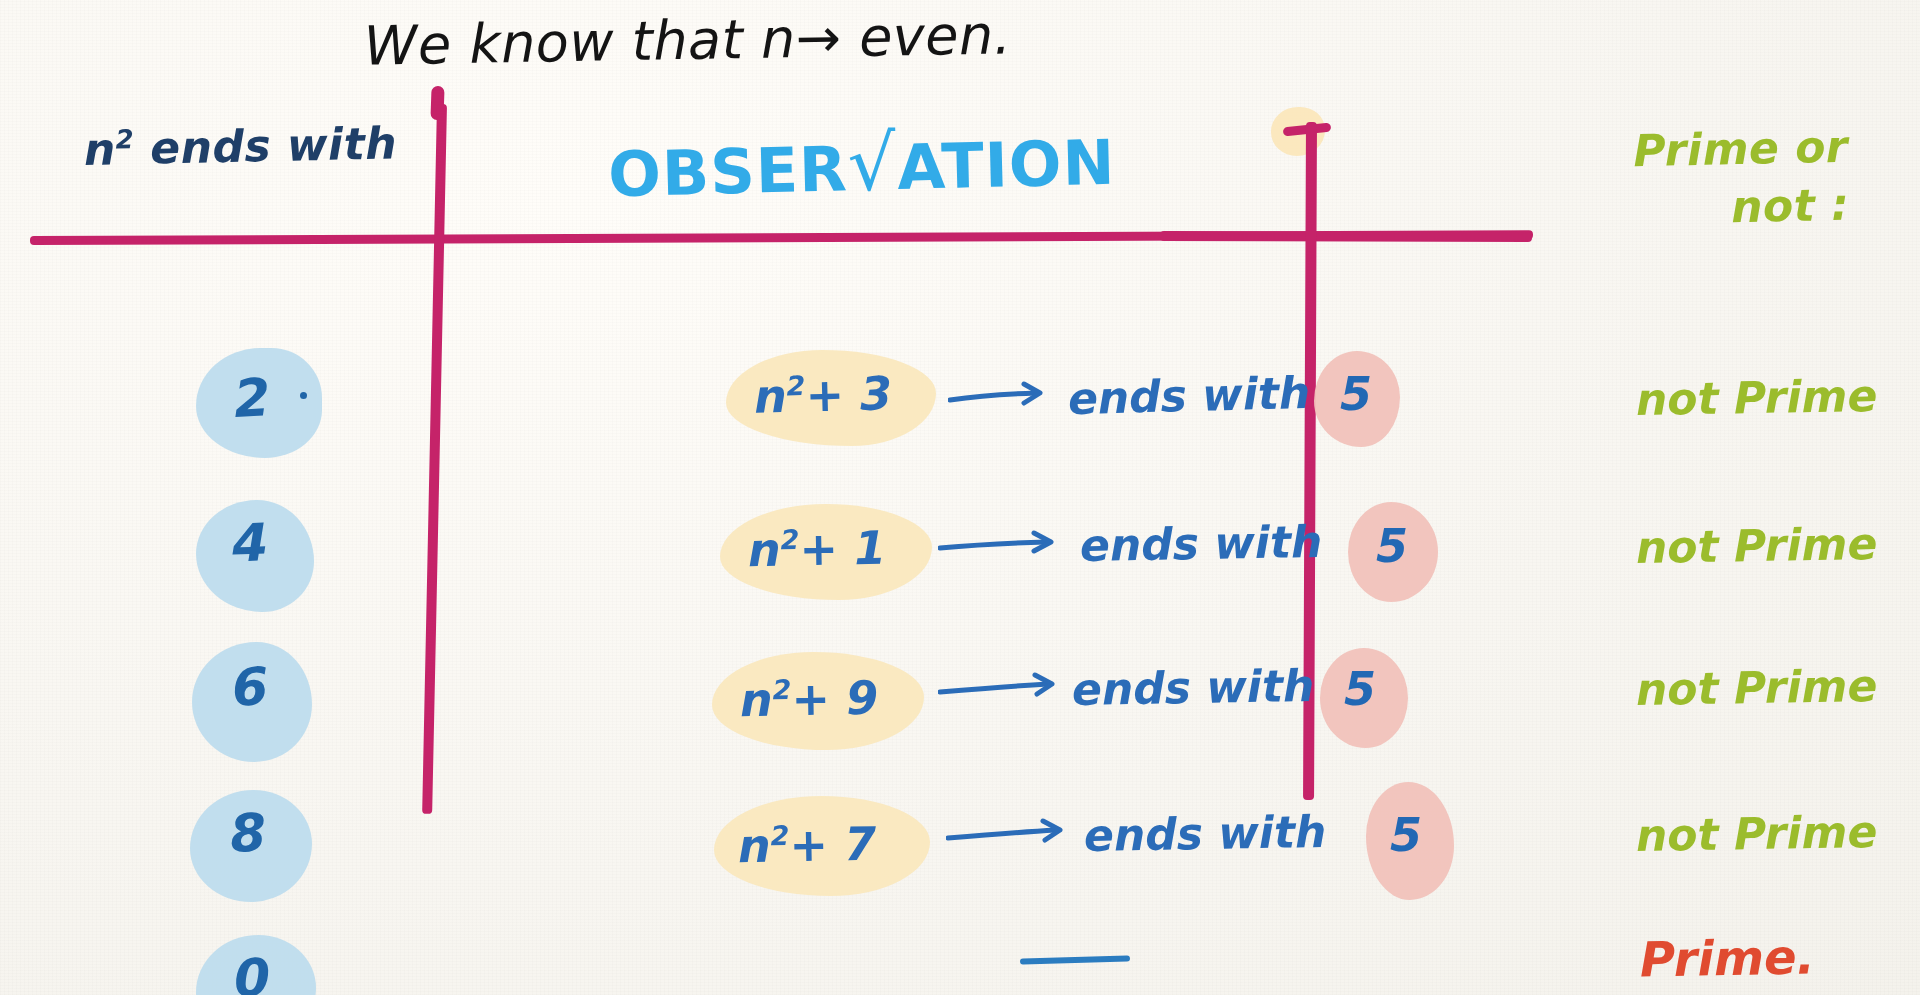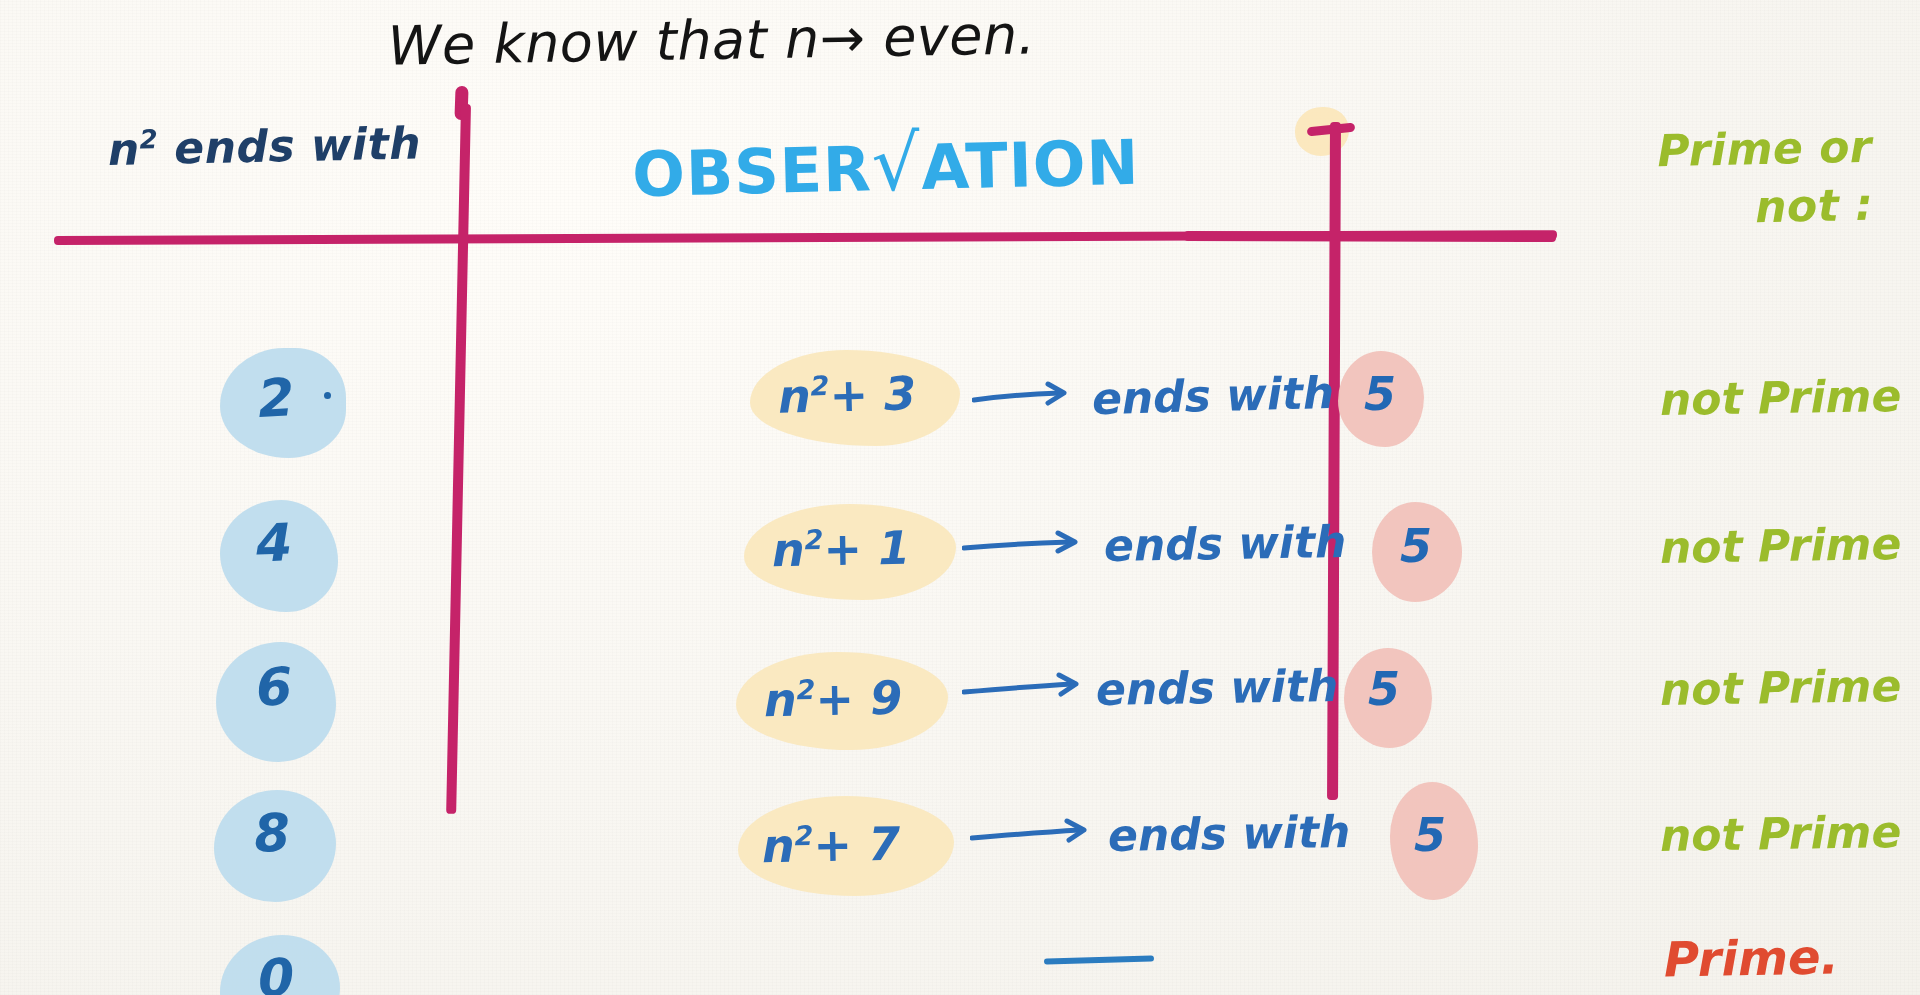--- a/index.html
+++ b/index.html
@@ -22,21 +22,20 @@
     inset: 0;
     background:
       repeating-linear-gradient(0deg,   rgba(0,0,0,0.012) 0px, rgba(0,0,0,0.012) 1px, rgba(255,255,255,0) 1px, rgba(255,255,255,0) 3px),
       repeating-linear-gradient(90deg,  rgba(0,0,0,0.010) 0px, rgba(0,0,0,0.010) 1px, rgba(255,255,255,0) 1px, rgba(255,255,255,0) 4px),
       radial-gradient(ellipse at 30% 20%, #fffdf9 0%, #f8f6f1 60%, #f4f2ec 100%);
     pointer-events: none;
   }
   #ink-layer {
     position: absolute;
     inset: 0;
-    margin-left: 24px;
   }
   .txt {
     position: absolute;
     white-space: nowrap;
     font-family: "DejaVu Sans", sans-serif;
     line-height: 1;
   }
   
   .hand {
     font-style: italic;

